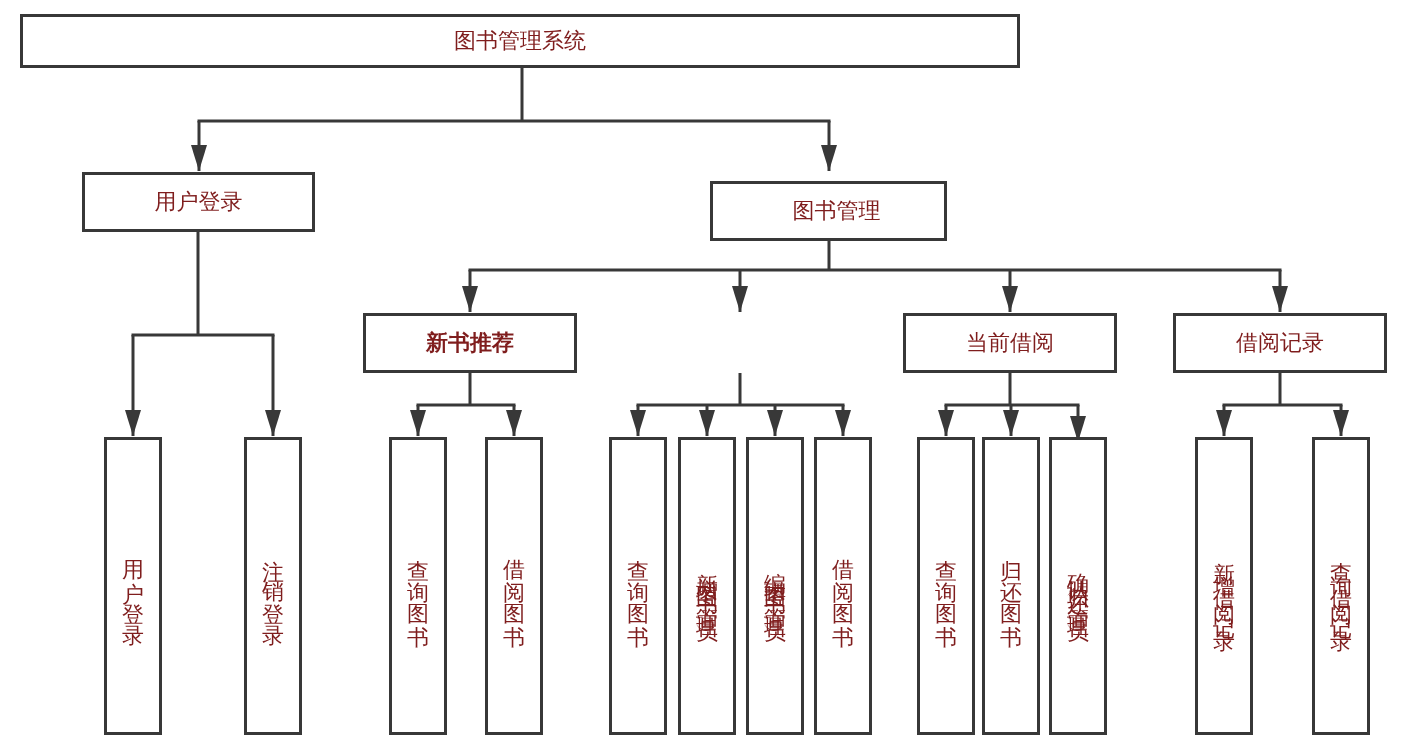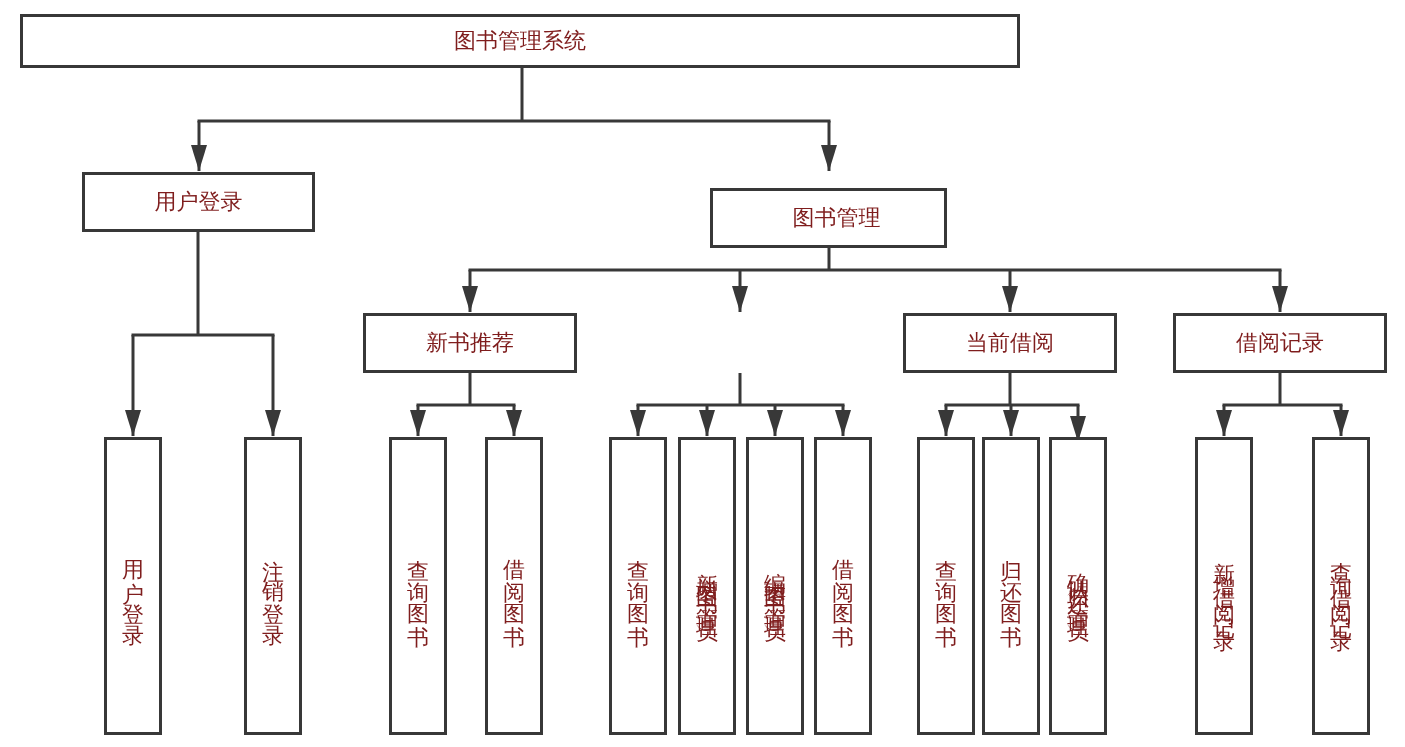--- a/index.html
+++ b/index.html
@@ -28,23 +28,23 @@
     color: #7f1d1d;
     display: flex;
     align-items: center;
     justify-content: center;
     font-size: 22px;
     line-height: 1;
     white-space: nowrap;
   }
   .root  { left: 20px;  top: 14px;  width: 1000px; height: 54px; }
   .lvl2a { left: 82px;  top: 172px; width: 233px;  height: 60px; }
-  .lvl2b { left: 710px; top: 188px; width: 237px;  height: 60px; padding-left: 16px; }
+  .lvl2b { left: 710px; top: 181px; width: 237px;  height: 60px; padding-left: 16px; }
   .lvl3  { top: 313px; width: 214px; height: 60px; }
-  .l3-0 { left: 363px; }
+  .l3-0 { left: 363px; font-weight: bold; }
   .l3-1 { left: 633px; }
   .l3-2 { left: 903px; }
   .l3-3 { left: 1173px; }
   .leaf {
     top: 437px;
     width: 58px;
     height: 298px;
     writing-mode: vertical-rl;
     text-orientation: mixed;
   }

